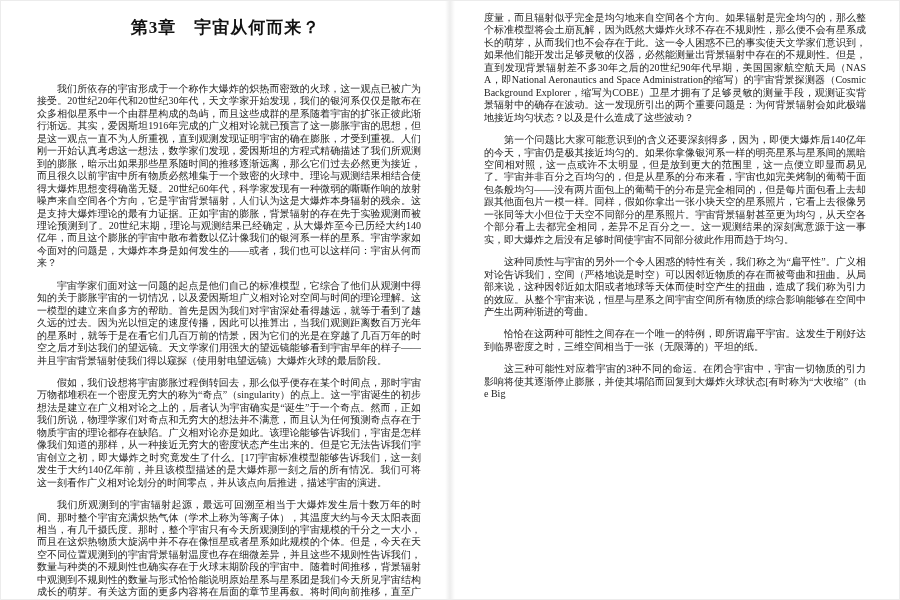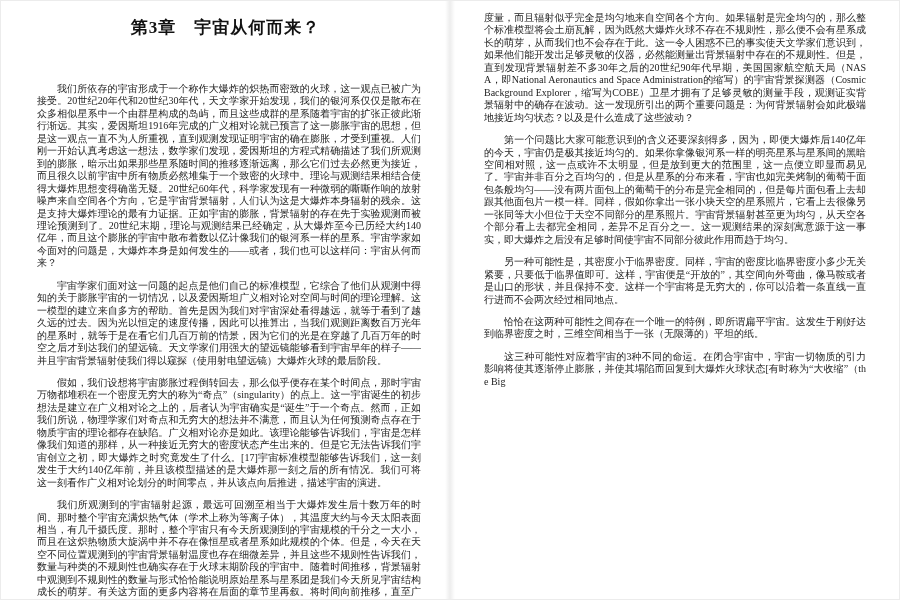--- a/index.html
+++ b/index.html
@@ -93,21 +93,21 @@
         <p class="para">宇宙学家们面对这一问题的起点是他们自己的标准模型，它综合了他们从观测中得知的关于膨胀宇宙的一切情况，以及爱因斯坦广义相对论对空间与时间的理论理解。这一模型的建立来自多方的帮助。首先是因为我们对宇宙深处看得越远，就等于看到了越久远的过去。因为光以恒定的速度传播，因此可以推算出，当我们观测距离数百万光年的星系时，就等于是在看它们几百万前的情景，因为它们的光是在穿越了几百万年的时空之后才到达我们的望远镜。天文学家们用强大的望远镜能够看到宇宙早年的样子——并且宇宙背景辐射使我们得以窥探（使用射电望远镜）大爆炸火球的最后阶段。</p>
         <p class="para">假如，我们设想将宇宙膨胀过程倒转回去，那么似乎便存在某个时间点，那时宇宙万物都堆积在一个密度无穷大的称为“奇点”（singularity）的点上。这一宇宙诞生的初步想法是建立在广义相对论之上的，后者认为宇宙确实是“诞生”于一个奇点。然而，正如我们所说，物理学家们对奇点和无穷大的想法并不满意，而且认为任何预测奇点存在于物质宇宙的理论都存在缺陷。广义相对论亦是如此。该理论能够告诉我们，宇宙是怎样像我们知道的那样，从一种接近无穷大的密度状态产生出来的。但是它无法告诉我们宇宙创立之初，即大爆炸之时究竟发生了什么。[17]宇宙标准模型能够告诉我们，这一刻发生于大约140亿年前，并且该模型描述的是大爆炸那一刻之后的所有情况。我们可将这一刻看作广义相对论划分的时间零点，并从该点向后推进，描述宇宙的演进。</p>
         <p class="para">我们所观测到的宇宙辐射起源，最远可回溯至相当于大爆炸发生后十数万年的时间。那时整个宇宙充满炽热气体（学术上称为等离子体），其温度大约与今天太阳表面相当，有几千摄氏度。那时，整个宇宙只有今天所观测到的宇宙规模的千分之一大小，而且在这炽热物质大旋涡中并不存在像恒星或者星系如此规模的个体。但是，今天在天空不同位置观测到的宇宙背景辐射温度也存在细微差异，并且这些不规则性告诉我们，数量与种类的不规则性也确实存在于火球末期阶段的宇宙中。随着时间推移，背景辐射中观测到不规则性的数量与形式恰恰能说明原始星系与星系团是我们今天所见宇宙结构成长的萌芽。有关这方面的更多内容将在后面的章节里再叙。将时间向前推移，直至广义相对论不再适用那一刻，背景辐射中观测到的不规则形式告知我们宇宙的更早期形式也存在有相对应的不规则性。</p>
       </div>
   </div>
 
   <div class="page page-right">
     <div class="page-body">
         <p class="para">度量，而且辐射似乎完全是均匀地来自空间各个方向。如果辐射是完全均匀的，那么整个标准模型将会土崩瓦解，因为既然大爆炸火球不存在不规则性，那么便不会有星系成长的萌芽，从而我们也不会存在于此。这一令人困惑不已的事实使天文学家们意识到，如果他们能开发出足够灵敏的仪器，必然能测量出背景辐射中存在的不规则性。但是，直到发现背景辐射差不多30年之后的20世纪90年代早期，美国国家航空航天局（NASA，即National Aeronautics and Space Administration的缩写）的宇宙背景探测器（Cosmic Background Explorer，缩写为COBE）卫星才拥有了足够灵敏的测量手段，观测证实背景辐射中的确存在波动。这一发现所引出的两个重要问题是：为何背景辐射会如此极端地接近均匀状态？以及是什么造成了这些波动？</p>
         <p class="para">第一个问题比大家可能意识到的含义还要深刻得多，因为，即便大爆炸后140亿年的今天，宇宙仍是极其接近均匀的。如果你拿像银河系一样的明亮星系与星系间的黑暗空间相对照，这一点或许不太明显，但是放到更大的范围里，这一点便立即显而易见了。宇宙并非百分之百均匀的，但是从星系的分布来看，宇宙也如完美烤制的葡萄干面包条般均匀——没有两片面包上的葡萄干的分布是完全相同的，但是每片面包看上去却跟其他面包片一模一样。同样，假如你拿出一张小块天空的星系照片，它看上去很像另一张同等大小但位于天空不同部分的星系照片。宇宙背景辐射甚至更为均匀，从天空各个部分看上去都完全相同，差异不足百分之一。这一观测结果的深刻寓意源于这一事实，即大爆炸之后没有足够时间使宇宙不同部分彼此作用而趋于均匀。</p>
-        <p class="para">另一种可能性是，其密度小于临界密度。同样，宇宙的密度比临界密度小多少无关紧要，只要低于临界值即可。这样，宇宙便是“开放的”，其空间向外弯曲，像马鞍或者是山口的形状，并且保持不变。这样一个宇宙将是无穷大的，你可以沿着一条直线一直行进而不会两次经过相同地点。</p>
+        <p class="para">这种同质性与宇宙的另外一个令人困惑的特性有关，我们称之为“扁平性”。广义相对论告诉我们，空间（严格地说是时空）可以因邻近物质的存在而被弯曲和扭曲。从局部来说，这种因邻近如太阳或者地球等天体而使时空产生的扭曲，造成了我们称为引力的效应。从整个宇宙来说，恒星与星系之间宇宙空间所有物质的综合影响能够在空间中产生出两种渐进的弯曲。</p>
         <p class="para">恰恰在这两种可能性之间存在一个唯一的特例，即所谓扁平宇宙。这发生于刚好达到临界密度之时，三维空间相当于一张（无限薄的）平坦的纸。</p>
         <p class="para">这三种可能性对应着宇宙的3种不同的命运。在闭合宇宙中，宇宙一切物质的引力影响将使其逐渐停止膨胀，并使其塌陷而回复到大爆炸火球状态[有时称为“大收缩”（the Big</p>
       </div>
   </div>
 
   <div class="gutter"></div>
 
 </div>
 
 </body></html>

